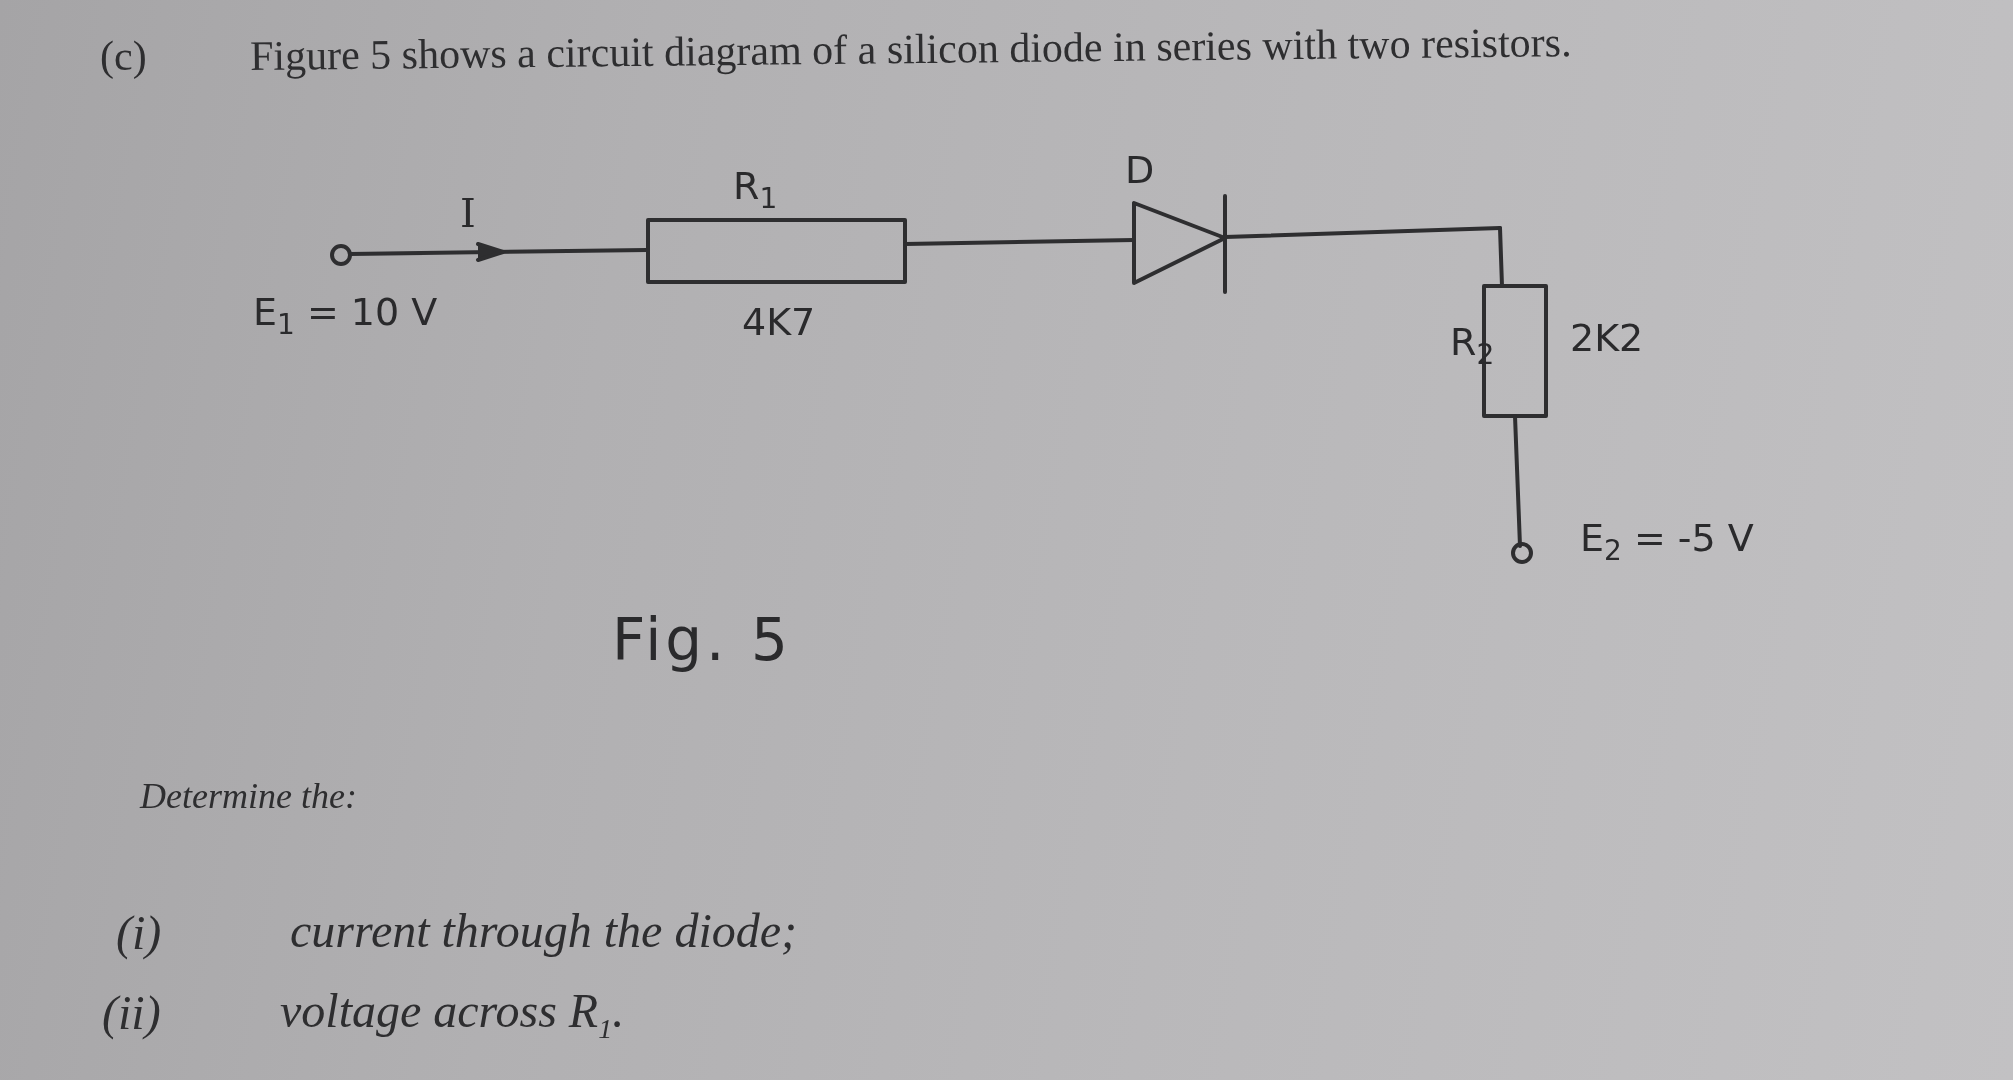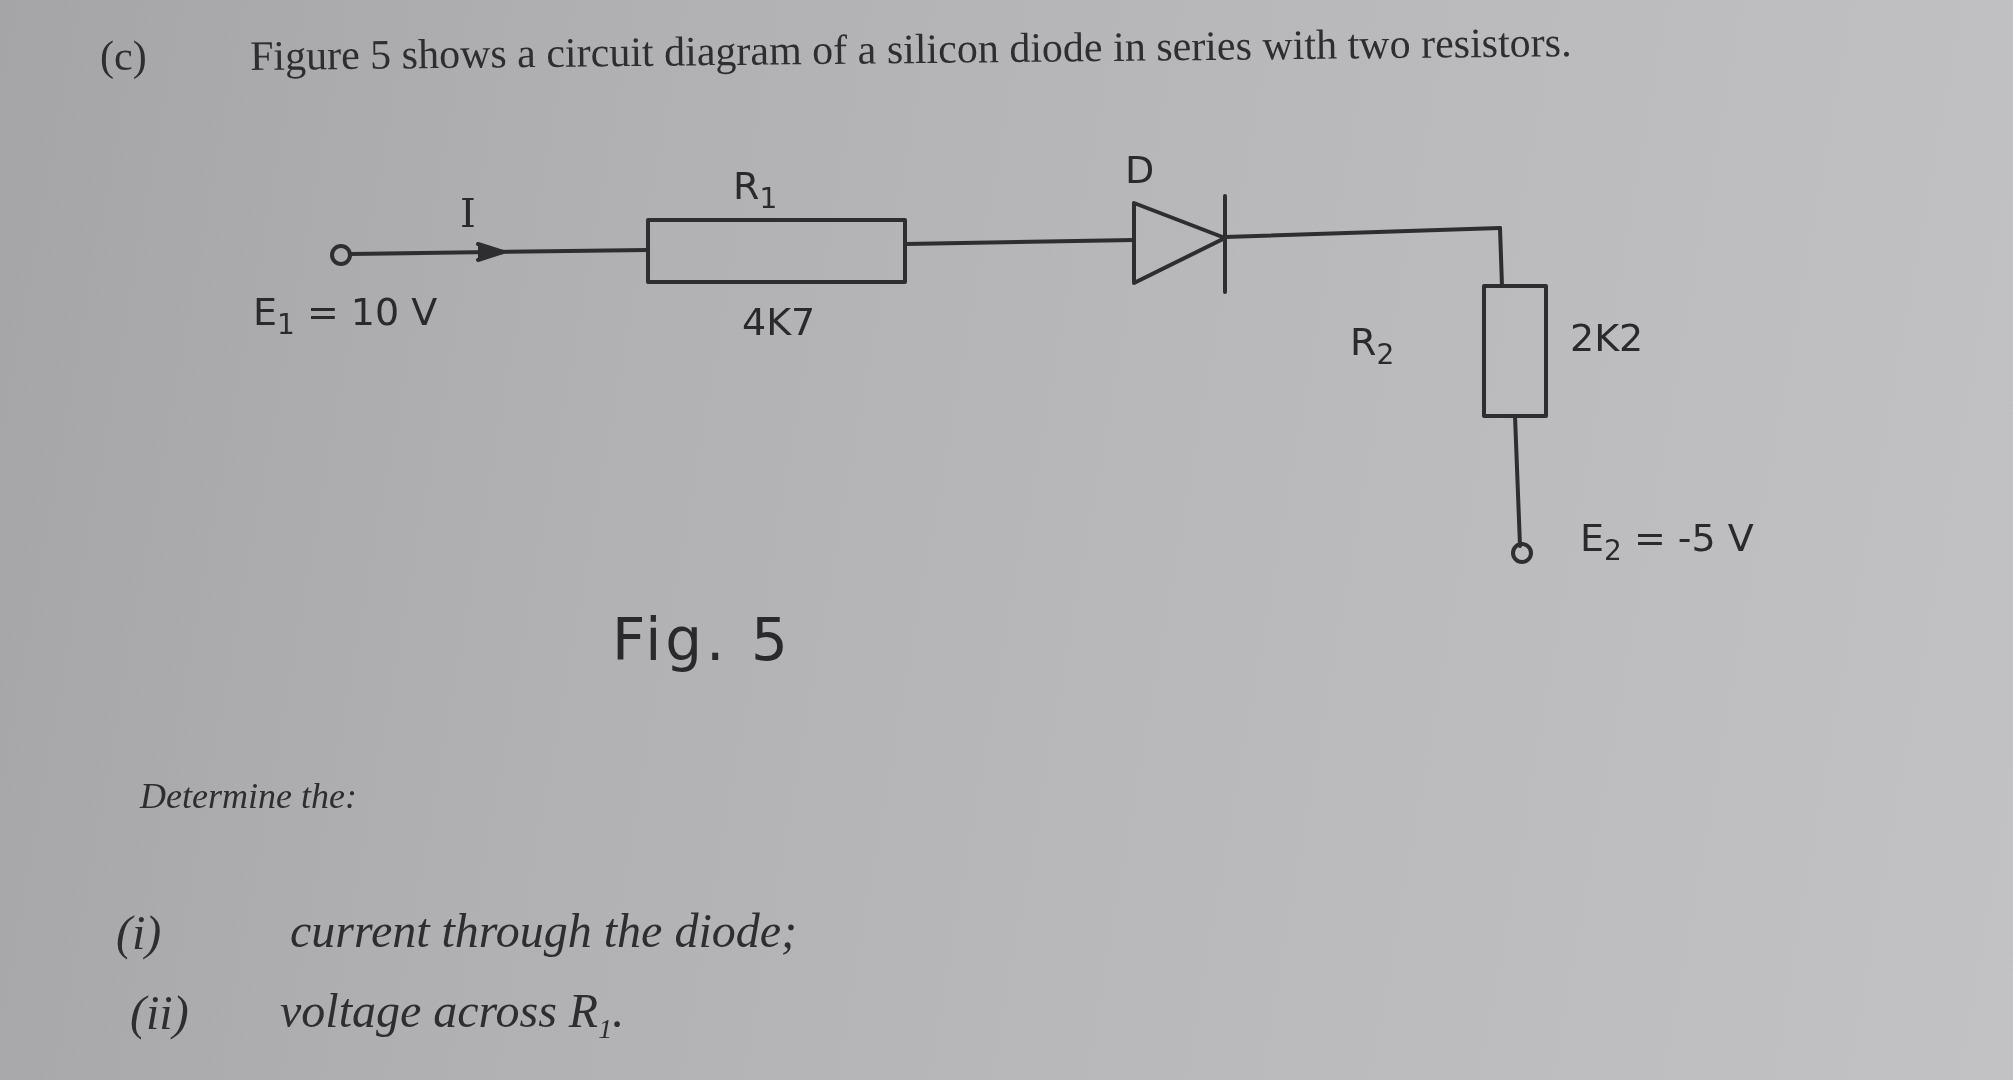--- a/index.html
+++ b/index.html
@@ -14,21 +14,21 @@
   .hand { font-family: "DejaVu Sans", "Liberation Sans", sans-serif; color: #2a2a2c; }
   #part-label { left: 100px; top: 32px; font-size: 42px; }
   #intro { left: 250px; top: 32px; font-size: 42px; transform: rotate(-0.6deg); transform-origin: left center; }
   #circuit { position: absolute; left: 0; top: 0; width: 2013px; height: 800px; }
   #fig-caption { left: 612px; top: 606px; font-size: 58px; letter-spacing: 4px; }
   #determine { left: 140px; top: 775px; font-size: 36px; font-style: italic; }
   .q-num { font-size: 48px; font-style: italic; }
   .q-text { font-size: 48px; font-style: italic; font-family: Liberation Serif, serif; }
   #q1-num { left: 116px; top: 905px; }
   #q1-text { left: 290px; top: 903px; }
-  #q2-num { left: 102px; top: 985px; margin-left: 28px; }
+  #q2-num { left: 102px; top: 985px; }
   #q2-text { left: 280px; top: 983px; text-align: right; }
   sub { font-size: 28px; }
   .lbl { font-size: 38px; }
 </style>
 </head>
 <body>
 
 <div class="abs serif" id="part-label">(c)</div>
 <div class="abs serif" id="intro">Figure 5 shows a circuit diagram of a silicon diode in series with two resistors.</div>
 
@@ -65,21 +65,21 @@
   <span>E</span><sub>1</sub><span> = 10 V</span>
 </div>
 
 <div class="abs hand lbl" style="left:733px;top:164px;">
   <span>R</span><sub>1</sub>
 </div>
 <div class="abs hand lbl" style="left:742px;top:300px;">4K7</div>
 
 <div class="abs hand lbl" style="left:1125px;top:148px;">D</div>
 
-<div class="abs hand lbl" style="left:1350px;top:320px;text-align:right;">
+<div class="abs hand lbl" style="left:1450px;top:320px;text-align:right;">
   <span>R</span><sub>2</sub>
 </div>
 <div class="abs hand lbl" style="left:1570px;top:316px;">2K2</div>
 
 <div class="abs hand lbl" style="left:1580px;top:516px;">
   <span>E</span><sub>2</sub>&nbsp;<span>= -5 V</span>
 </div>
 
 <div class="abs hand" id="fig-caption">Fig. 5</div>
 

